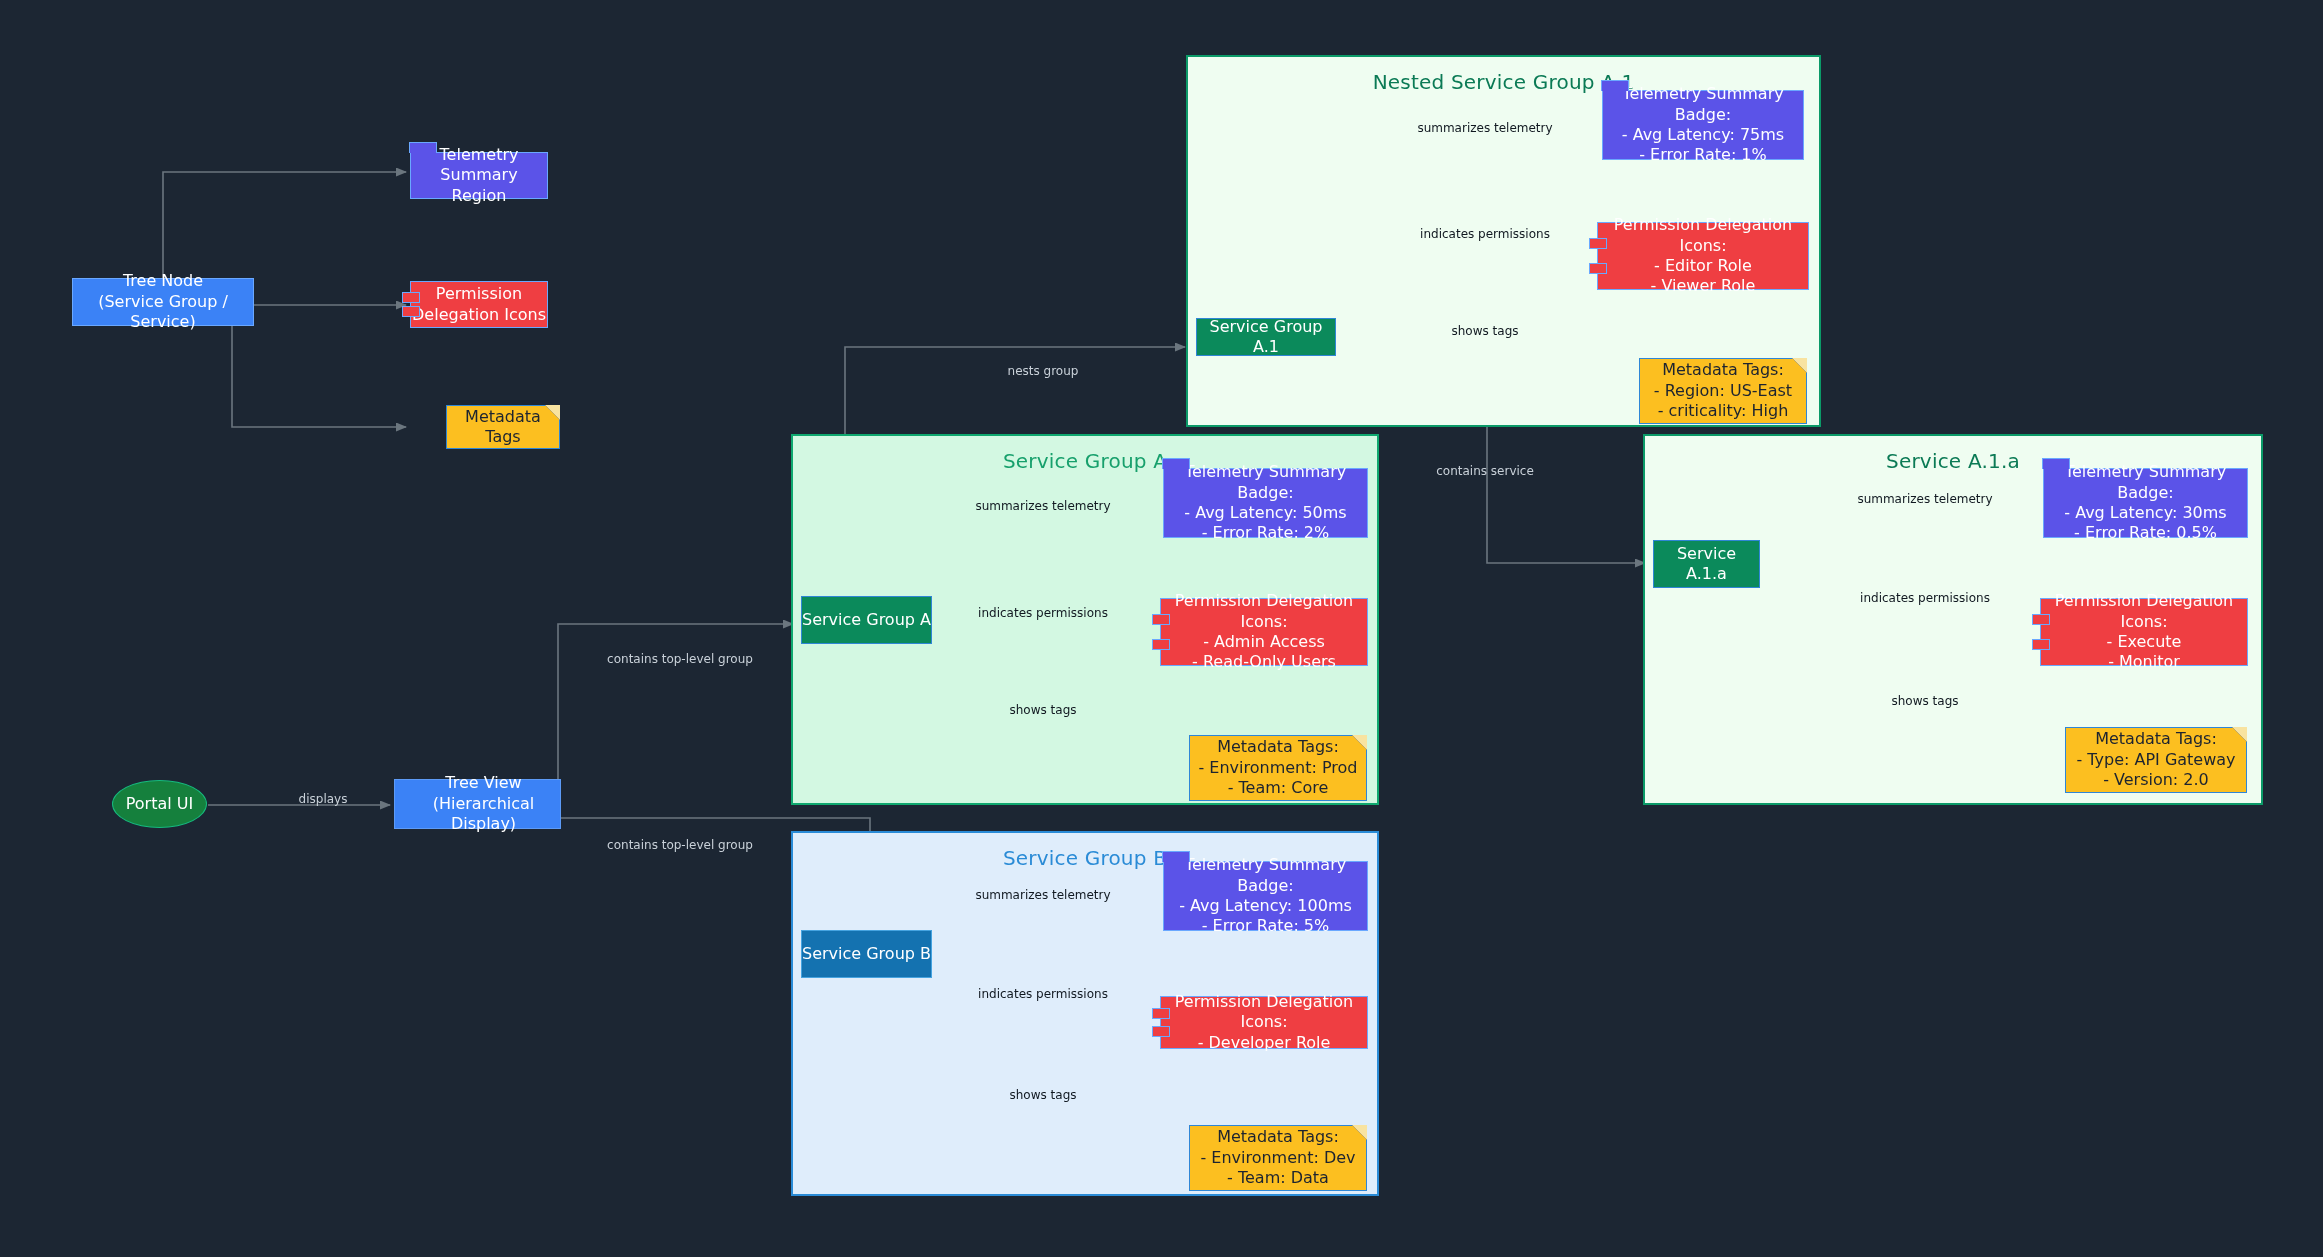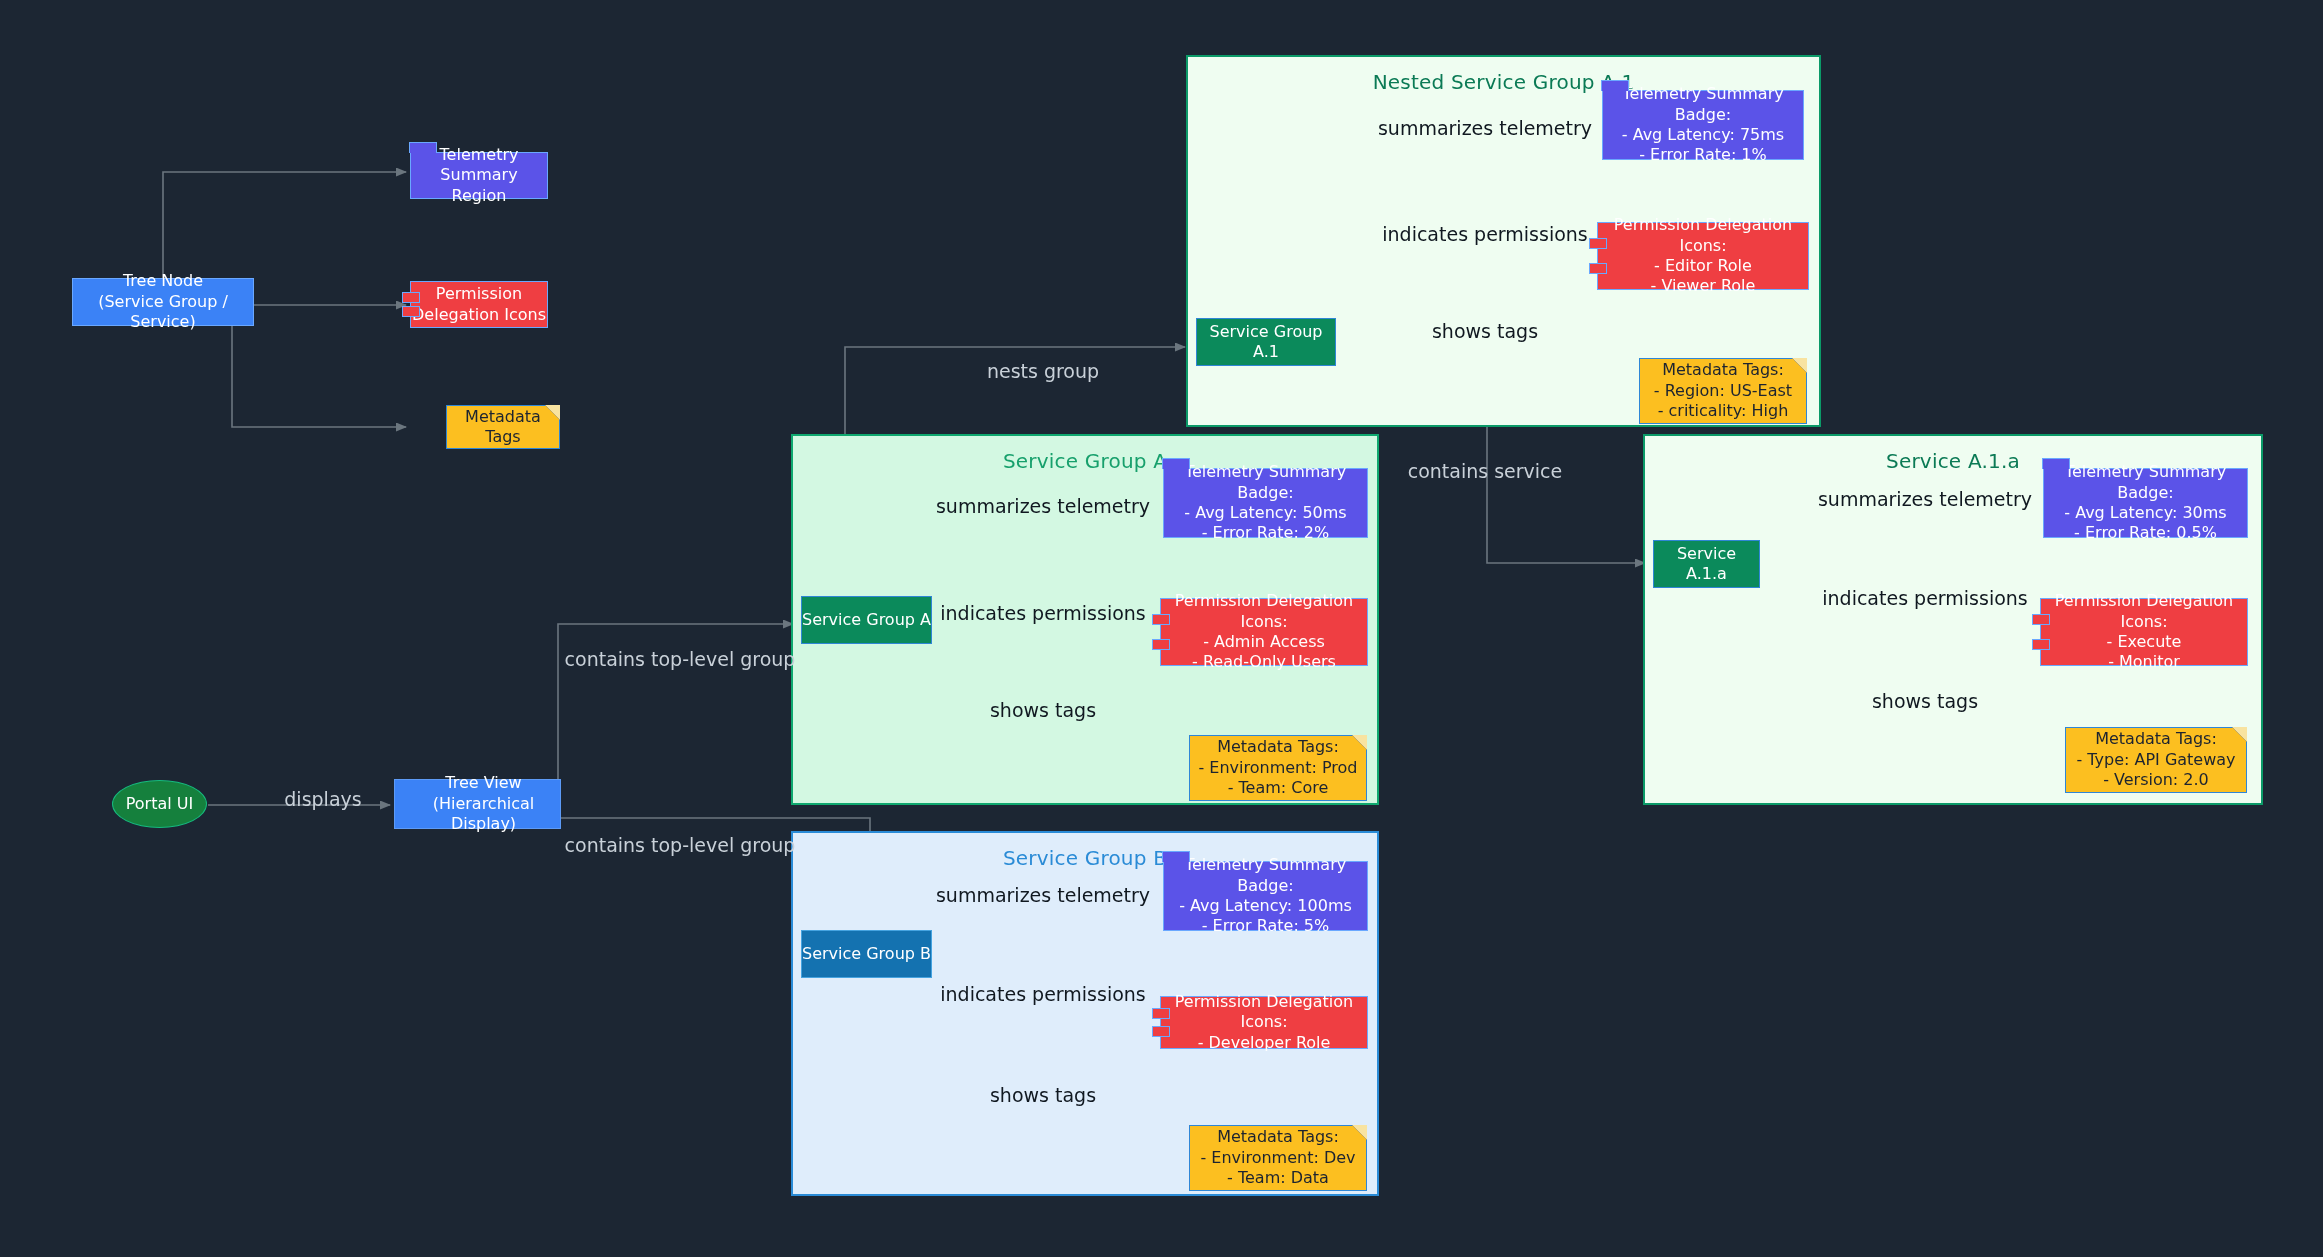--- a/index.html
+++ b/index.html
@@ -87,21 +87,21 @@
   }
   .n-note .fold2 {
     position:absolute; right:-1px; top:-1px;
     width:0; height:0;
     border-left:15px solid transparent;
     border-top:15px solid #f8e3a0;
   }
 
   
   .elabel {
-    position:absolute; font-size:19px; color:#101820;
+    position:absolute; font-size:12px; color:#101820;
     white-space:nowrap; transform:translate(-50%,-50%);
   }
   .elabel.dark { color:#c9d1d9; }
 </style>
 </head>
 <body>
 
 <div id="stage">
 
   <svg class="wires" viewBox="0 0 2323 1257">
@@ -169,21 +169,21 @@
   <div class="node n-note" style="left:410px; top:405px; width:114px; height:44px;margin-left:36px;">
     <span class="fold"></span>
     <span class="fold2"></span>
     <span>Metadata Tags</span>
   </div>
 
   <div class="cluster cl-green" style="left:1186px; top:55px; width:635px; height:372px;">
     <div class="cluster-title">Nested Service Group A.1</div>
   </div>
 
-  <div class="node n-group" style="left:1196px; top:318px; width:140px; height:48px;text-align:center;">
+  <div class="node n-group" style="left:1196px; top:318px; width:140px; height:38px;text-align:center;">
     <span>Service Group A.1</span>
   </div>
 
   <div class="node n-badge" style="left:1602px; top:90px; width:202px; height:70px;">
     <span class="tab"></span>
     <span>Telemetry Summary Badge:
 - Avg Latency: 75ms
 - Error Rate: 1%</span>
   </div>
 

